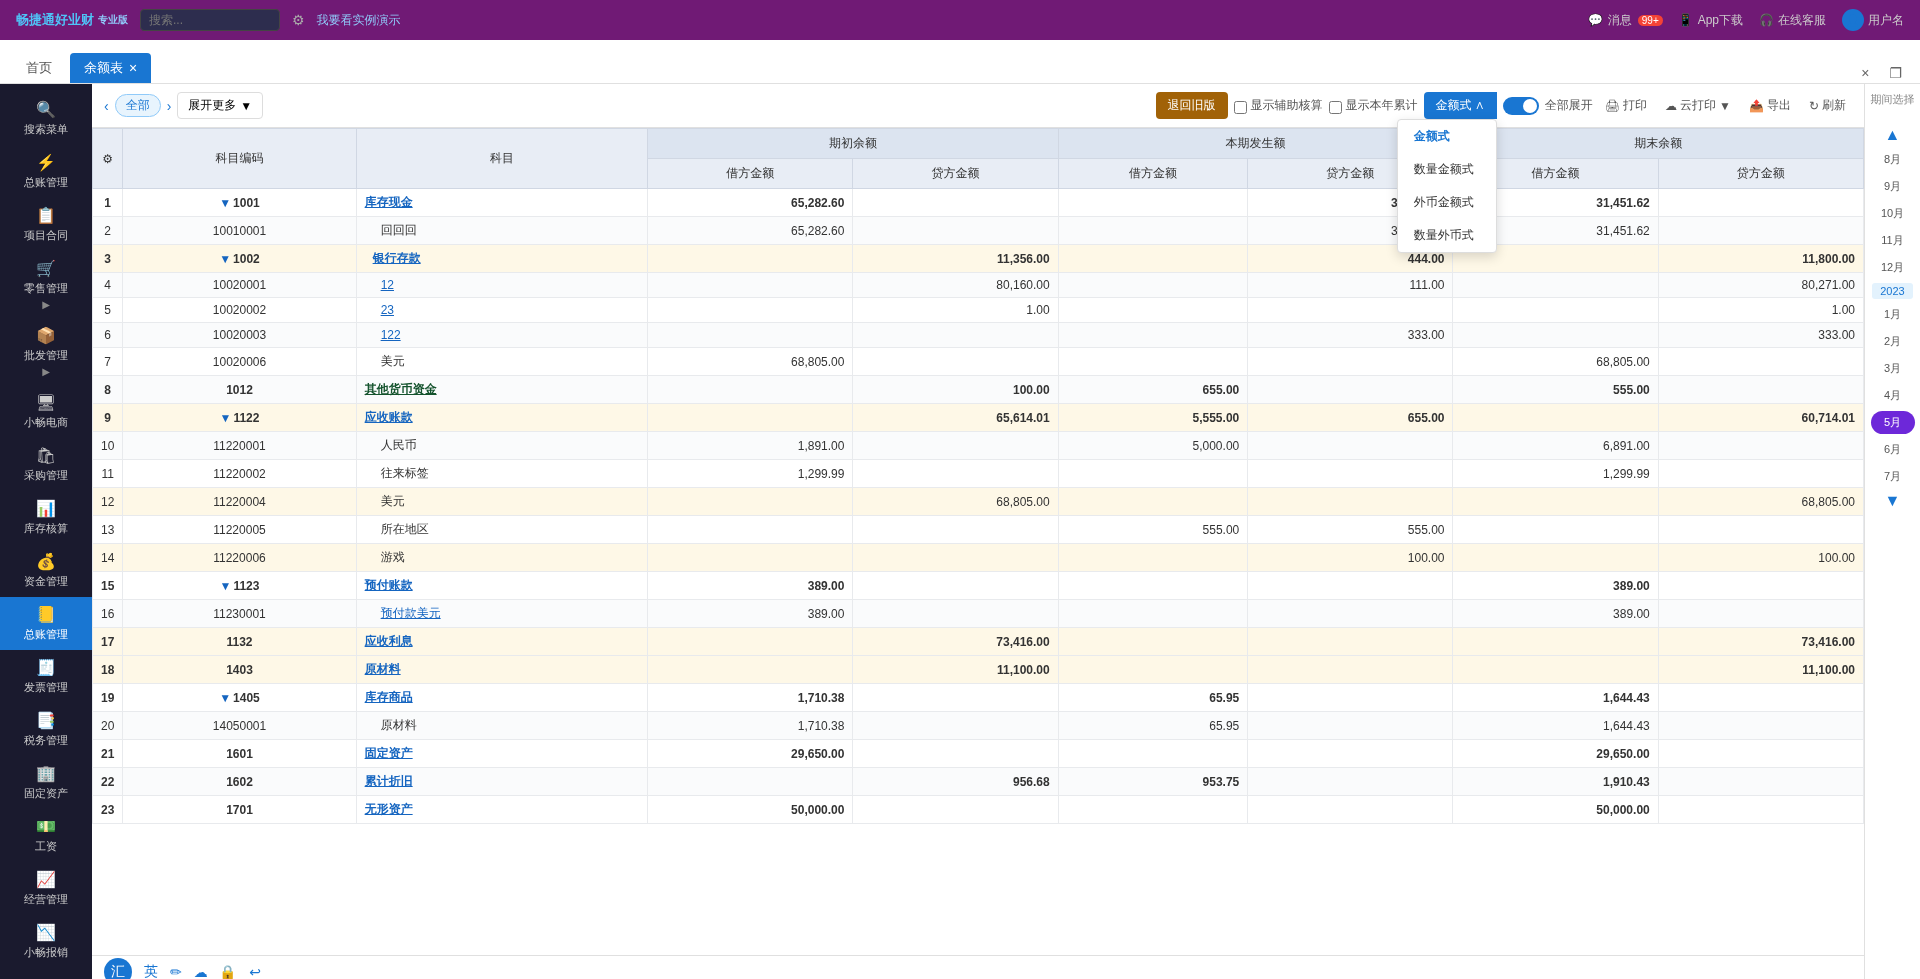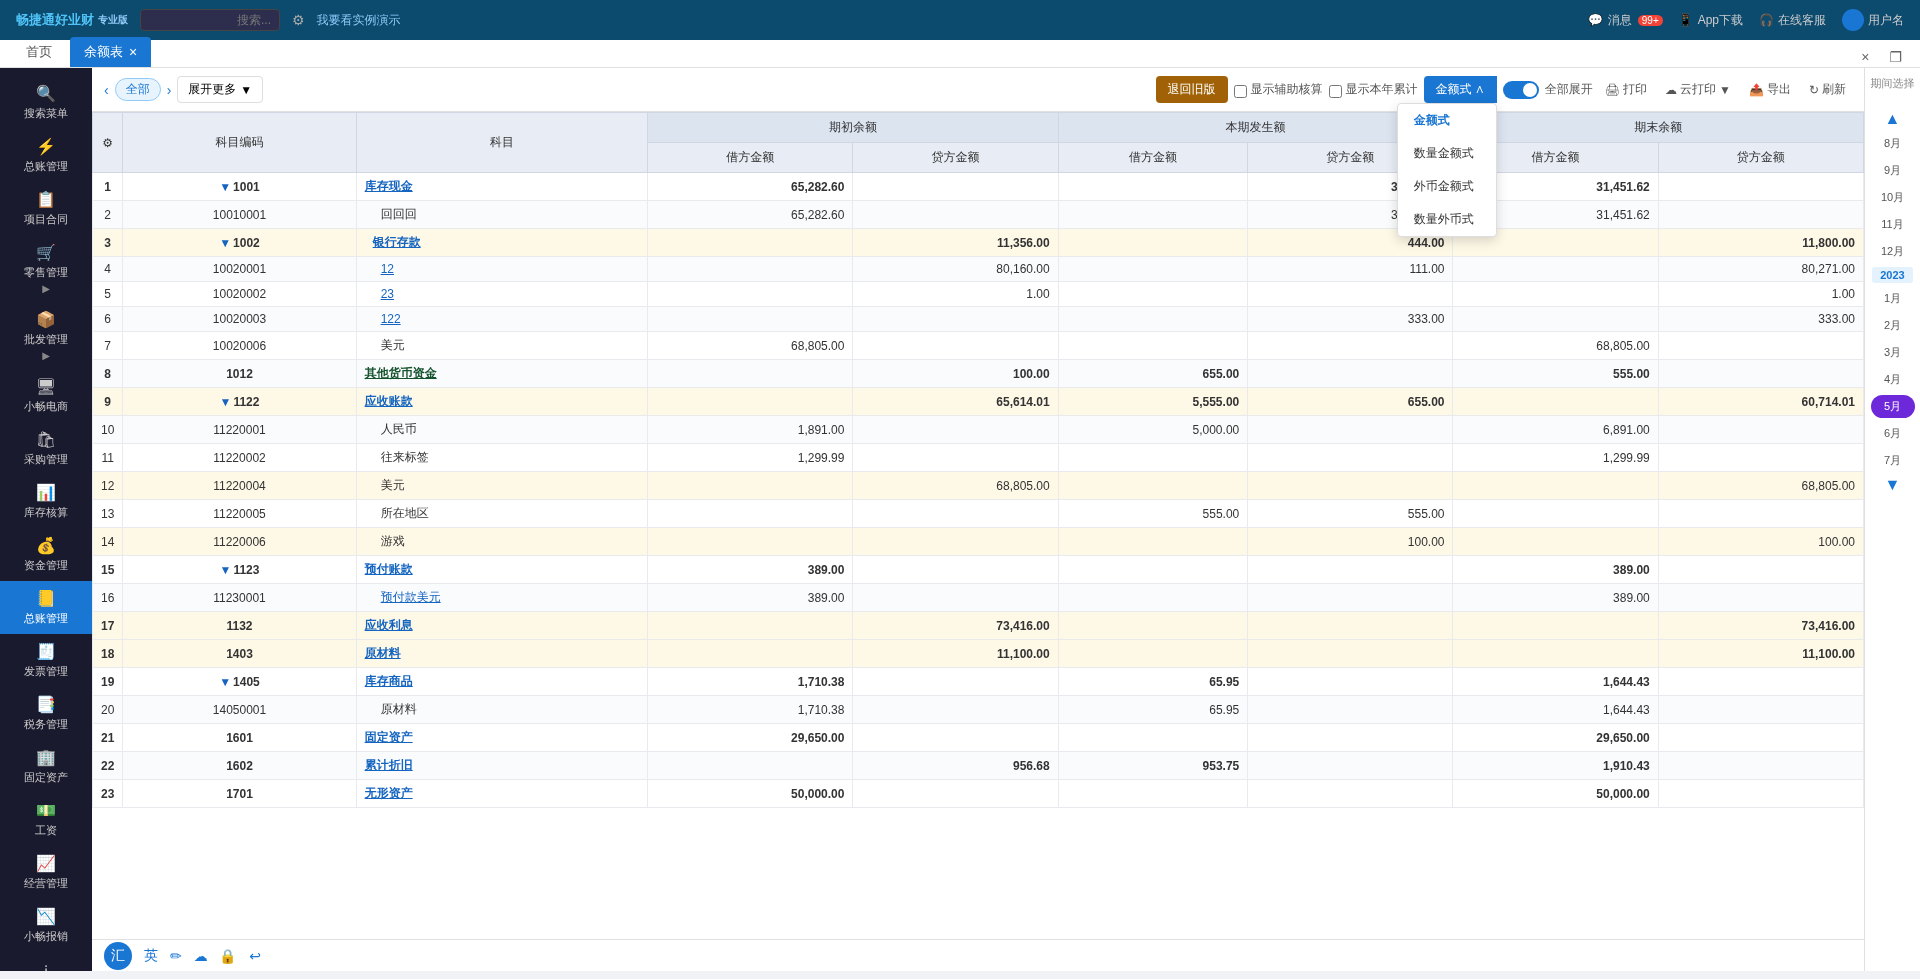--- a/index.html
+++ b/index.html
@@ -1,38 +1,38 @@
 <!DOCTYPE html>
 <html><head>
   <meta charset="utf-8">
   <style>
     * { box-sizing: border-box; margin: 0; padding: 0; font-family: 'Microsoft YaHei', Arial, sans-serif; }
     body { background: #f0f2f5; font-size: 12px; color: #333; overflow: hidden; width: 1920px; height: 979px; }
 
     
     .top-header {
       height: 40px;
-      background: #0c4a6e;
+      background: #701a75;
       display: flex;
       align-items: center;
       justify-content: space-between;
       padding: 0 16px;
       color: #fff;
     }
     .top-header-left { display: flex; align-items: center; gap: 12px; }
     .app-logo { color: #4fc3f7; font-size: 13px; font-weight: bold; display: flex; align-items: center; gap: 4px; }
     .app-logo-sub { font-size: 10px; color: #90caf9; }
-    .search-bar-top { background: #2d2d4e; border: 1px solid #444; border-radius: 4px; padding: 3px 8px; color: #ccc; font-size: 12px; width: 140px; text-align: right; }
+    .search-bar-top { background: #2d2d4e; border: 1px solid #444; border-radius: 4px; padding: 3px 8px; color: #ccc; font-size: 12px; width: 140px; }
     .header-nav-item { cursor: pointer; display: flex; align-items: center; gap: 4px; }
     .badge-red { background: #f44336; color: #fff; border-radius: 10px; padding: 0 4px; font-size: 10px; margin-left: 2px; }
     .top-header-right { display: flex; align-items: center; gap: 16px; font-size: 12px; color: #ccc; }
 
     
     .tabs-row {
-      height: 28px;
+      height: 44px;
       background: #fff;
       display: flex;
       align-items: flex-end;
       padding: 0 12px;
       border-bottom: 1px solid #e0e0e0;
       gap: 4px;
     }
     .tab-item {
       height: 30px;
       padding: 0 14px;
@@ -257,21 +257,21 @@
       width: 44px;
       padding: 4px 2px;
       text-align: center;
       cursor: pointer;
       border-radius: 3px;
       font-size: 11px;
       color: #555;
     }
     .rp-month.active { background: #6d28d9; color: #fff; border-radius: 12px; }
     .rp-nav { cursor: pointer; color: #1976d2; font-size: 16px; }
-    .rp-year { color: #1976d2; font-size: 11px; font-weight: bold; background: #e3f2fd; padding: 2px 8px; border-radius: 3px; }
+    .rp-year { color: #1976d2; font-size: 11px; font-weight: normal; background: #e3f2fd; padding: 2px 8px; border-radius: 3px; }
 
     
     .bottom-bar {
       height: 32px;
       background: #fff;
       border-top: 1px solid #e0e0e0;
       display: flex;
       align-items: center;
       padding: 0 12px;
       gap: 12px;

